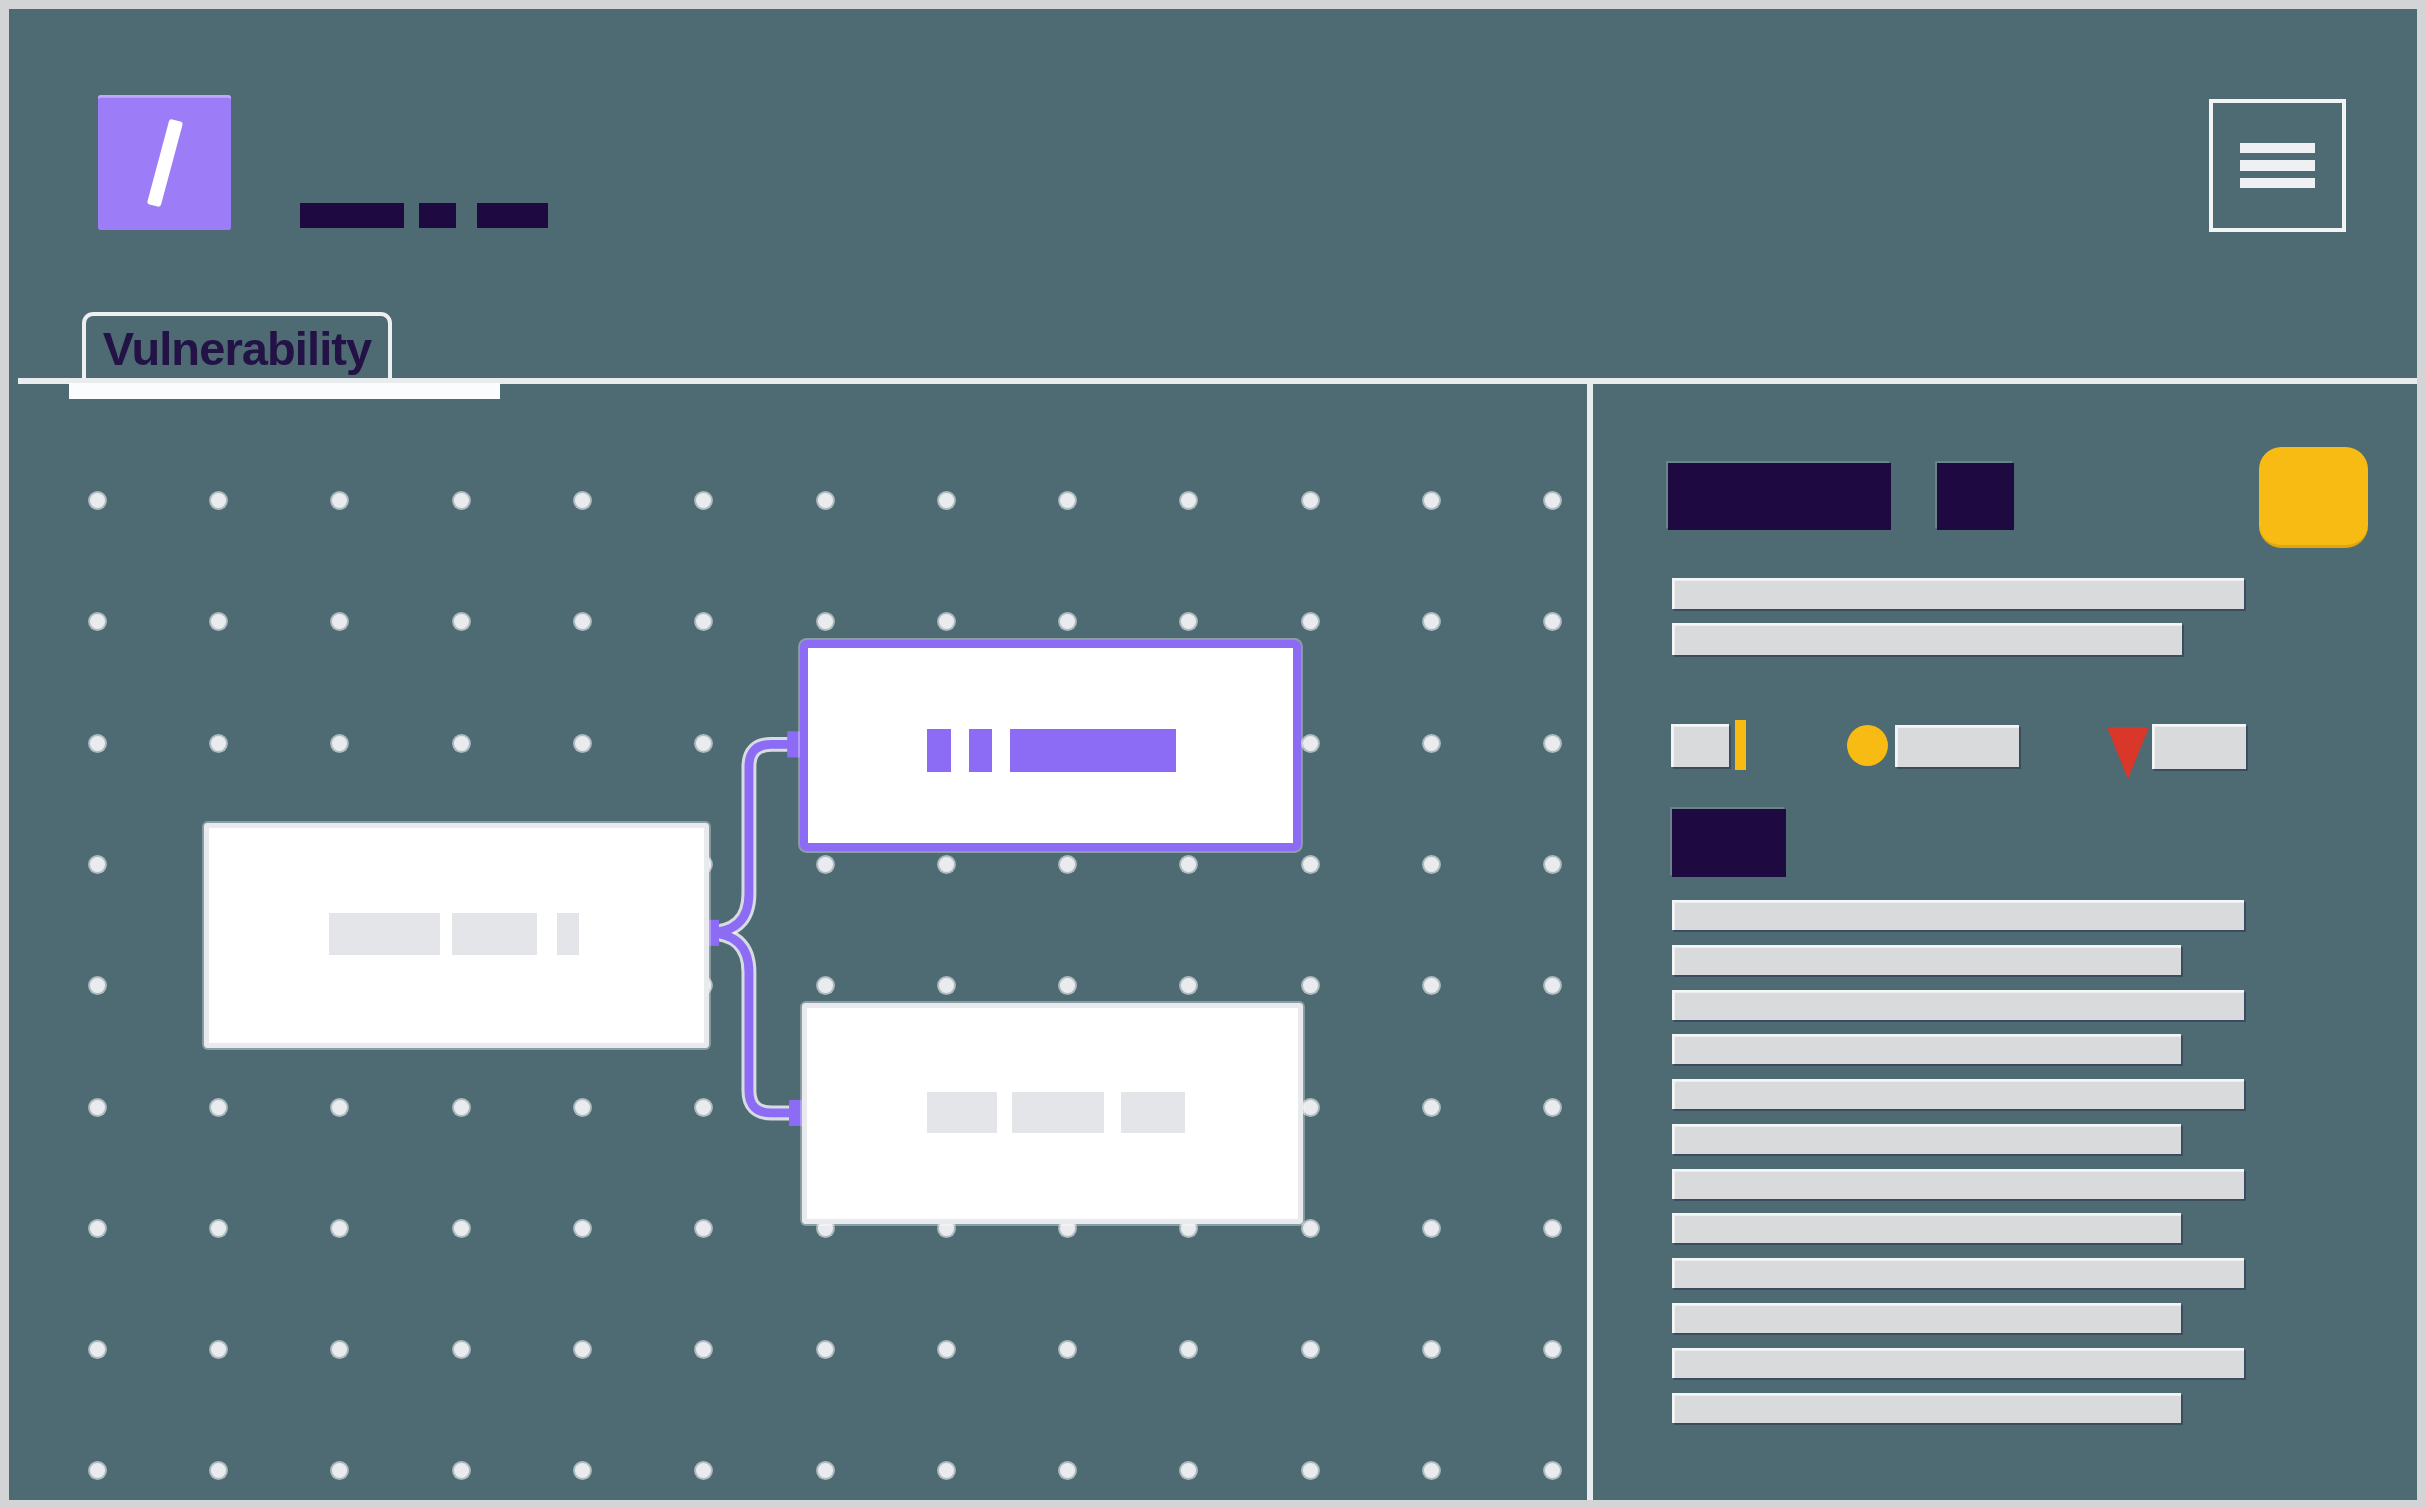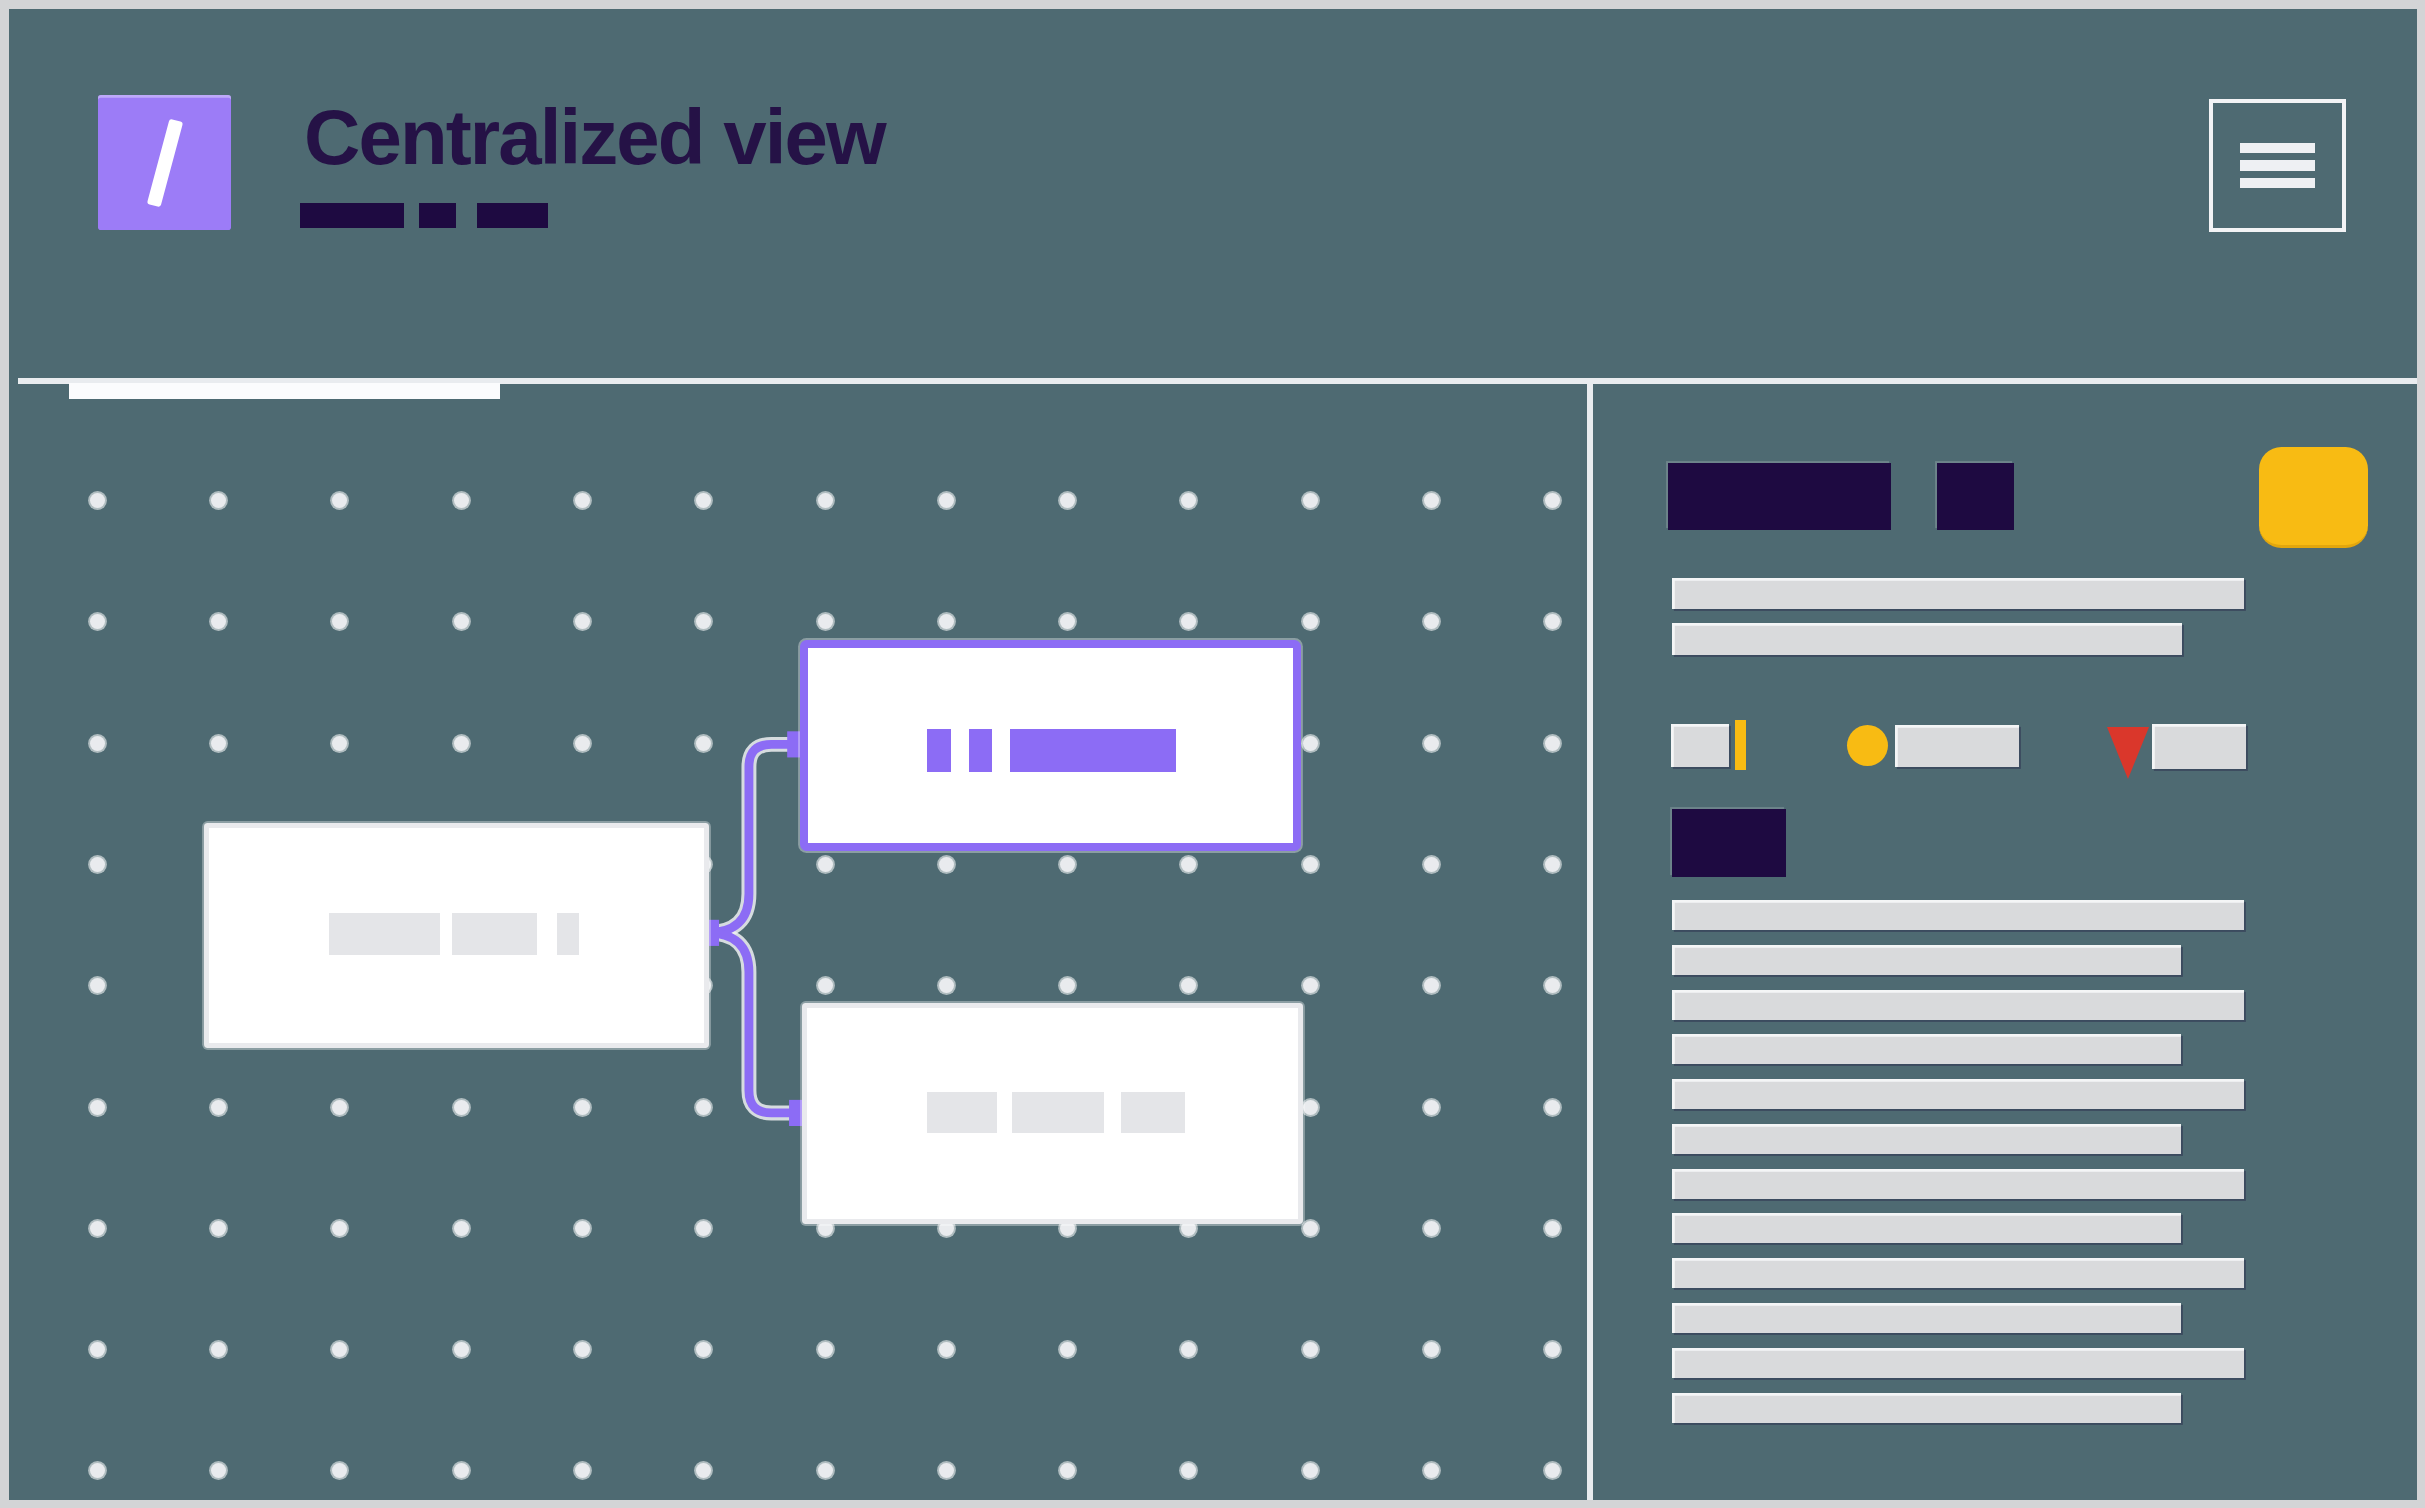--- a/index.html
+++ b/index.html
@@ -84,30 +84,30 @@
   }
 </style>
 </head>
 <body>
 
 <div class="frame">
 
   <div class="logo">
     <div class="logo-slash"></div>
   </div>
-  <div class="app-title">Centralized view</div>
   <div class="title-skel tskel-1"></div>
   <div class="title-skel tskel-2"></div>
   <div class="title-skel tskel-3"></div>
   <div class="menu-btn">
     <div class="menu-bar"></div>
     <div class="menu-bar"></div>
     <div class="menu-bar"></div>
   </div>
 
+  <div class="tab">Vulnerability</div>
   <div class="h-rule"></div>
   <div class="tab-underline"></div>
 
   <div class="canvas" id="canvas">
       <div class="dot" style="left: 72px; top: 109px;"></div>
       <div class="dot" style="left: 193px; top: 109px;"></div>
       <div class="dot" style="left: 314px; top: 109px;"></div>
       <div class="dot" style="left: 436px; top: 109px;"></div>
       <div class="dot" style="left: 557px; top: 109px;"></div>
       <div class="dot" style="left: 678px; top: 109px;"></div>

